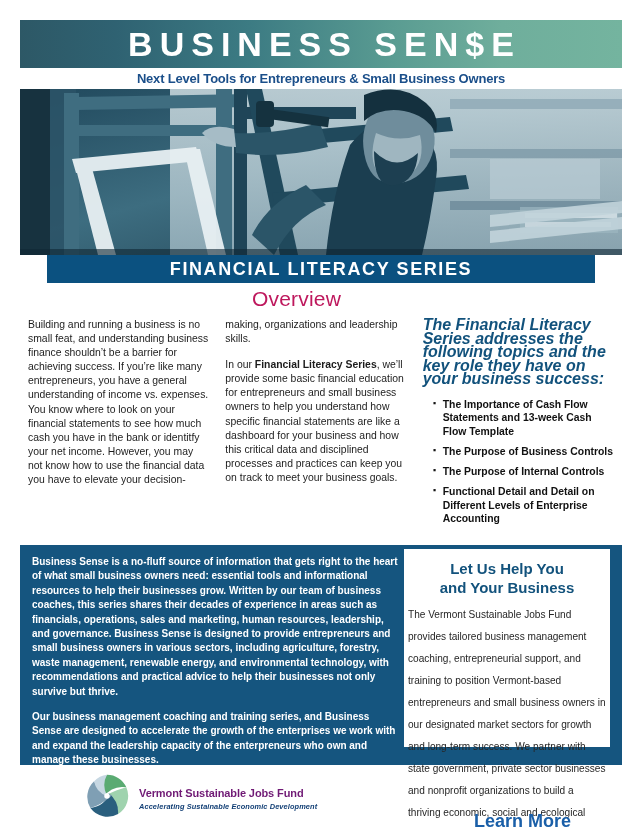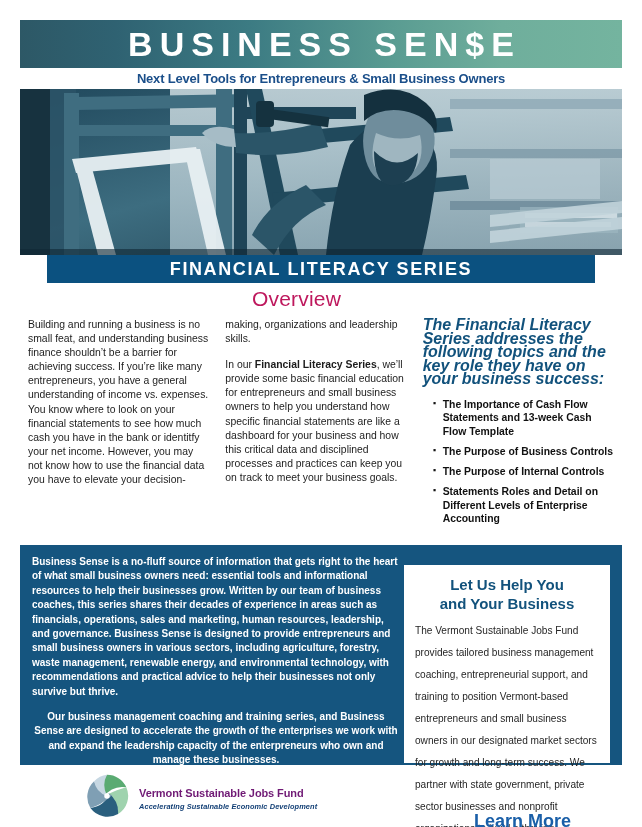--- a/index.html
+++ b/index.html
@@ -171,30 +171,30 @@
     position: absolute;
     left: 12px;
     top: 10px;
     width: 368px;
     color: #ffffff;
     font-size: 10px;
     line-height: 14.4px;
     font-weight: bold;
   }
   .blue-copy p { margin: 0 0 11px 0; }
-  .blue-copy p:last-child { margin-bottom: 0; text-align: center; }
+  .blue-copy p:last-child { margin-bottom: 0; }
 
   .help-card {
     position: absolute;
     left: 384px;
-    top: 20px;
+    top: 4px;
     width: 206px;
     height: 198px;
     background: #ffffff;
-    padding: 8px 11px;
+    padding: 8px 4px;
     box-sizing: border-box;
   }
   .help-title {
     color: #12527c;
     font-size: 15px;
     font-weight: bold;
     text-align: center;
     line-height: 19px;
     margin: 2px 0 7px 0;
   }
@@ -357,21 +357,21 @@
       <p>making, organizations and leadership skills.</p>
       <p><span>In our </span><b>Financial Literacy Series</b><span>, we’ll provide some basic financial education for entrepreneurs and small business owners to help you understand how specific financial statements are like a dashboard for your business and how this critical data and disciplined processes and practices can keep you on track to meet your business goals.</span></p>
     </div>
 
     <div class="col col-c">
       <p class="topics-intro">The Financial Literacy Series addresses the following topics and the key role they have on your business success:</p>
       <ul class="topics">
         <li>The Importance of Cash Flow Statements and 13-week Cash Flow Template</li>
         <li>The Purpose of Business Controls</li>
         <li>The Purpose of Internal Controls</li>
-        <li>Statements Roles and Detail on Different Levels of Enterprise Accounting</li>
+        <li>Functional Detail and Detail on Different Levels of Enterprise Accounting</li>
       </ul>
     </div>
   </div>
 
   <div class="blue-panel">
     <div class="blue-copy">
       <p>Business Sense is a no-fluff source of information that gets right to the heart of what small business owners need: essential tools and informational resources to help their businesses grow. Written by our team of business coaches, this series shares their decades of experience in areas such as financials, operations, sales and marketing, human resources, leadership, and governance. Business Sense is designed to provide entrepreneurs and small business owners in various sectors, including agriculture, forestry, waste management, renewable energy, and environmental technology, with recommendations and practical advice to help their businesses not only survive but thrive.</p>
       <p>Our business management coaching and training series, and Business Sense are designed to accelerate the growth of the enterprises we work with and expand the leadership capacity of the enterpreneurs who own and manage these businesses.</p>
     </div>
 

